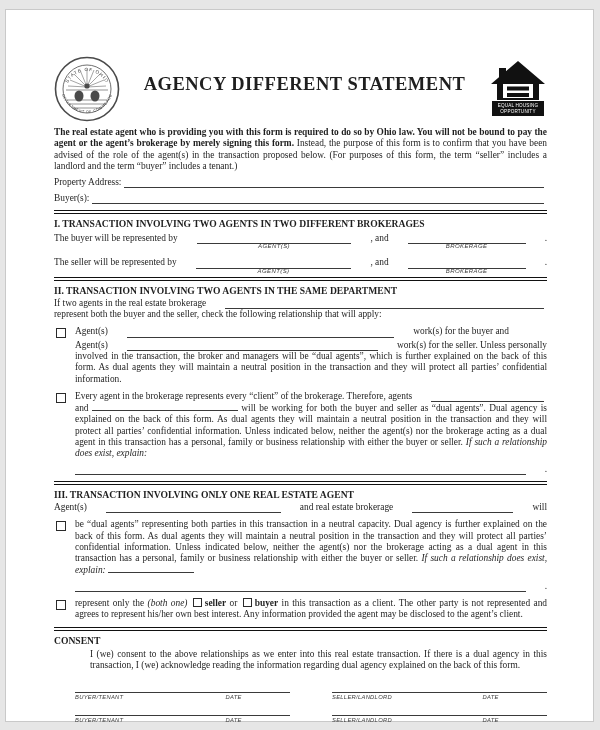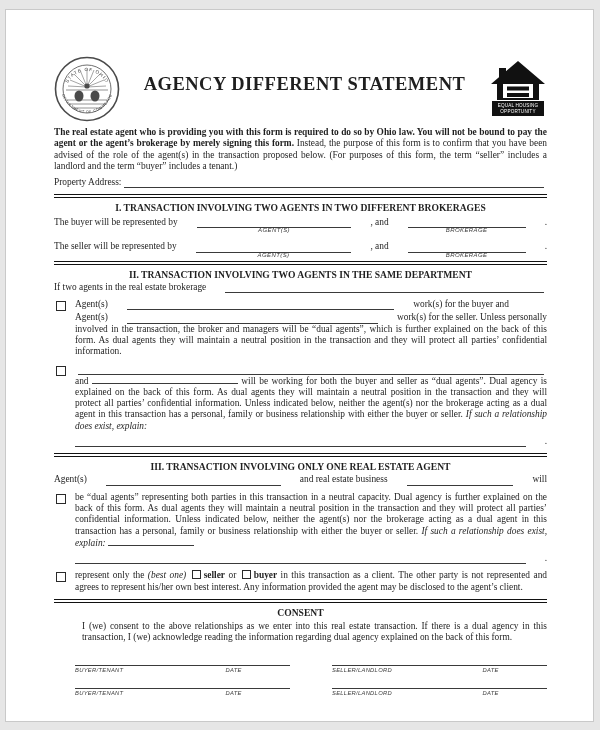--- a/index.html
+++ b/index.html
@@ -26,21 +26,21 @@
     flex:1;text-align:center;font-weight:bold;
     font-size:18.5px;letter-spacing:.5px;
     padding-top:18px;white-space:nowrap;
   }
   .eho{width:58px;flex:0 0 58px;padding-top:4px;}
   
   .intro{font-size:9.4px;line-height:11.3px;text-align:justify;margin-top:5px;}
   .frow{display:flex;align-items:center;margin-top:5px;font-size:9.4px;line-height:11px;}
   .frow .lbl{white-space:nowrap;}
   .rule{height:2px;border-top:1px solid #111;border-bottom:1px solid #111;margin-top:6px;}
-  .sechead{text-align:center;font-weight:bold;font-size:9.6px;line-height:11px;margin-top:4px;}
+  .sechead{font-weight:bold;font-size:9.6px;line-height:11px;margin-top:4px;}
   .fxline{display:flex;align-items:flex-end;font-size:9.4px;line-height:11.3px;margin-top:2px;gap:16px;}
   .fxline .txt{white-space:nowrap;}
   .bl{border-bottom:1px solid #3a3a3a;height:10px;margin:0 3px;}
   .bl.grow{flex:1;}
   .subwrap{position:relative;}
   .sub{
     position:absolute;top:10px;left:0;right:0;text-align:center;
     font:italic 6px "Liberation Sans","DejaVu Sans",sans-serif;
     color:#3c3c3c;letter-spacing:.4px;white-space:nowrap;
   }
@@ -49,21 +49,21 @@
   .opt{position:relative;padding-left:21px;margin-top:6px;}
   .cb{
     position:absolute;left:2px;top:2px;width:8px;height:8px;
     border:1px solid #2a2a2a;background:#fff;
   }
   .cbi{
     display:inline-block;width:7px;height:7px;border:1px solid #2a2a2a;
     vertical-align:-1px;margin:0 3px 0 2px;background:#fff;
   }
   .subrow{margin-bottom:8px;}
-  .consent-body{font-size:9.4px;line-height:11.3px;text-align:justify;margin:3px 0 0 28px;}
+  .consent-body{font-size:9.4px;line-height:11.3px;text-align:justify;margin:3px 0 0 36px;}
   .sigrow{display:flex;gap:42px;margin-left:21px;margin-top:21px;}
   .sigcell{flex:1;border-top:1px solid #3a3a3a;padding-top:1px;display:flex;}
   .signame{
     flex:0 0 70%;
     font:italic 5.8px "Liberation Sans","DejaVu Sans",sans-serif;color:#3c3c3c;letter-spacing:.3px;
   }
   .sigdate{
     flex:1;
     font:italic 5.8px "Liberation Sans","DejaVu Sans",sans-serif;color:#3c3c3c;letter-spacing:.3px;
   }
@@ -125,20 +125,24 @@
       <text x="29" y="53" text-anchor="middle" class="ehotext">OPPORTUNITY</text>
     </svg>
   </div>
 
   <div class="intro"><b>The real estate agent who is providing you with this form is required to do so by Ohio law.  You will not be bound to pay the agent or the agent’s brokerage by merely signing this form.</b><span>  Instead, the purpose of this form is to confirm that you have been advised of the role of the agent(s) in the transaction proposed below.  (For purposes of this form, the term “seller” includes a landlord and the term “buyer” includes a tenant.)</span></div>
 
   <div class="frow">
     <span class="lbl">Property Address:</span>
     <span class="bl grow"></span>
   </div>
+  <div class="frow">
+    <span class="lbl">Buyer(s):</span>
+    <span class="bl grow"></span>
+  </div>
 
   <div class="rule"></div>
 
   <div class="sechead">I. TRANSACTION INVOLVING TWO AGENTS IN TWO DIFFERENT BROKERAGES</div>
   <div class="fxline subrow mt4">
     <span class="txt">The buyer will be represented by</span>
     <span class="bl grow subwrap">
         <span class="sub">AGENT(S)</span>
       </span>
     <span class="txt">, and</span>
@@ -159,60 +163,62 @@
     <span class="txt">.</span>
   </div>
 
   <div class="rule"></div>
 
   <div class="sechead">II. TRANSACTION INVOLVING TWO AGENTS IN THE SAME DEPARTMENT</div>
   <div class="fxline">
     <span class="txt">If two agents in the real estate brokerage</span>
     <span class="bl grow"></span>
   </div>
+  <div class="para">represent both the buyer and the seller, check the following relationship that will apply:</div>
 
   <div class="opt">
     <span class="cb"></span>
     <div class="fxline" style="margin-top:0;padding-right:38px;">
       <span class="txt">Agent(s)</span>
       <span class="bl grow"></span>
       <span class="txt">work(s) for the buyer and</span>
     </div>
     <div class="fxline">
       <span class="txt">Agent(s)</span>
       <span class="bl grow"></span>
       <span class="txt">work(s) for the seller.  Unless personally</span>
     </div>
     <div class="para">involved in the transaction, the broker and managers will be “dual agents”, which is further explained on the back of this form.  As dual agents they will maintain a neutral position in the transaction and they will protect all parties’ confidential information.</div>
   </div>
 
   <div class="opt">
     <span class="cb"></span>
     <div class="fxline" style="margin-top:0;">
+      <span class="txt">Every agent in the brokerage represents every “client” of the brokerage.  Therefore, agents</span>
       <span class="bl grow"></span>
     </div>
     <div class="para">
       <span>and</span>
       <span class="bli" style="width:146px"></span>
       <span>will be working for both the buyer and seller as “dual agents”.  Dual agency is explained on the back of this form.  As dual agents they will maintain a neutral position in the transaction and they will protect all parties’ confidential information.  Unless indicated below, neither the agent(s) nor the brokerage acting as a dual agent in this transaction has a personal, family or business relationship with either the buyer or seller.</span>
       <i>If such a relationship does exist, explain:</i>
     </div>
     <div class="fxline" style="margin-top:4px;">
       <span class="bl grow" style="margin-left:0"></span>
       <span class="txt">.</span>
     </div>
   </div>
 
   <div class="rule"></div>
 
   <div class="sechead">III. TRANSACTION INVOLVING ONLY ONE REAL ESTATE AGENT</div>
   <div class="fxline">
     <span class="txt">Agent(s)</span>
     <span class="bl" style="width:175px"></span>
-    <span class="txt">and real estate business</span>
+    <span class="txt">and real estate brokerage</span>
     <span class="bl grow"></span>
     <span class="txt">will</span>
   </div>
 
   <div class="opt">
     <span class="cb"></span>
     <div class="para" style="margin-top:0;">
       <span>be “dual agents” representing both parties in this transaction in a neutral capacity.  Dual agency is further explained on the back of this form.  As dual agents they will maintain a neutral position in the transaction and they will protect all parties’ confidential information.  Unless indicated below, neither the agent(s) nor the brokerage acting as a dual agent in this transaction has a personal, family or business relationship with either the buyer or seller.</span>
       <i>If such a relationship does exist, explain:</i>
       <span class="bli" style="width:86px"></span>
@@ -220,21 +226,21 @@
     <div class="fxline" style="margin-top:4px;">
       <span class="bl grow" style="margin-left:0"></span>
       <span class="txt">.</span>
     </div>
   </div>
 
   <div class="opt">
     <span class="cb"></span>
     <div class="para" style="margin-top:0;">
       <span>represent only the</span>
-      <i>(best one)</i>
+      <i>(both one)</i>
       <span class="cbi"></span><b>seller</b>
       <span>or</span>
       <span class="cbi"></span><b>buyer</b>
       <span>in this transaction as a client.  The other party is not represented and agrees to represent his/her own best interest.  Any information provided the agent may be disclosed to the agent’s client.</span>
     </div>
   </div>
 
   <div class="rule"></div>
 
   <div class="sechead">CONSENT</div>

